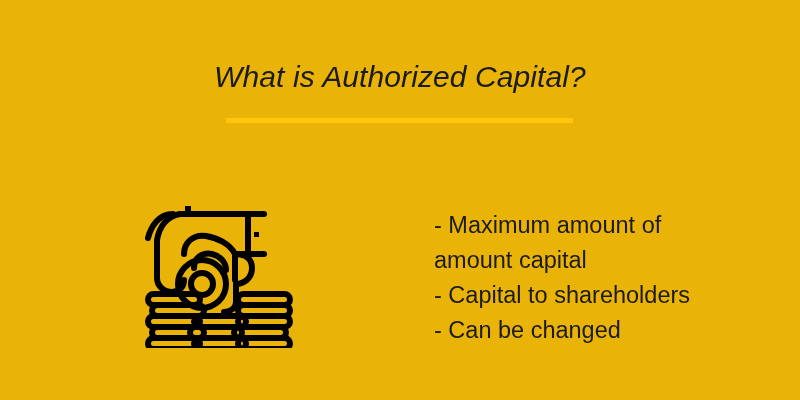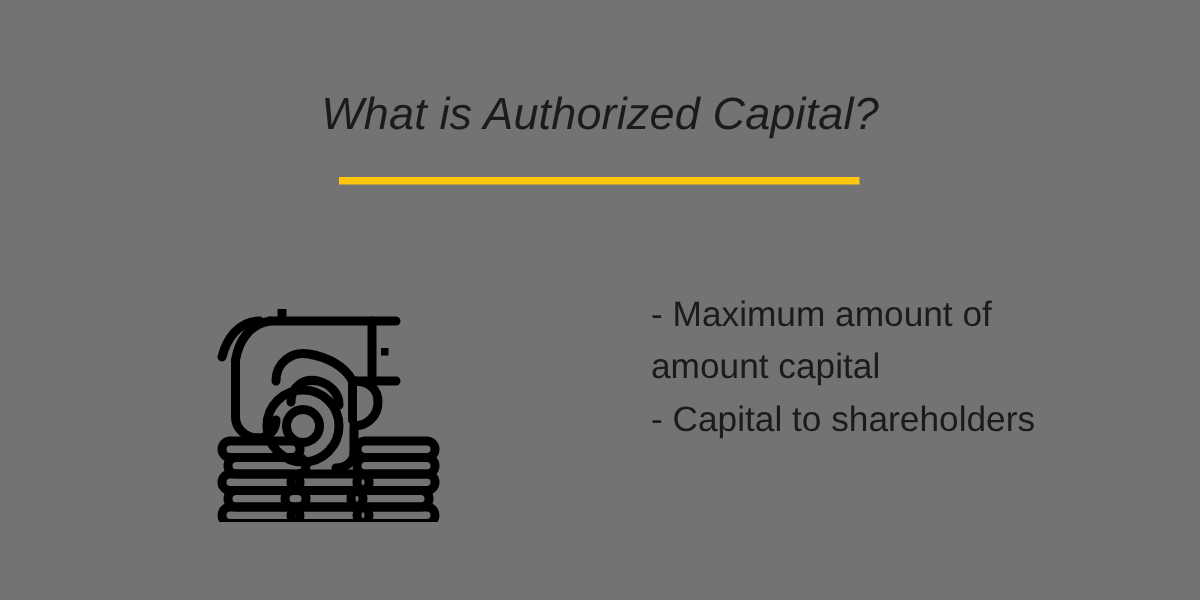--- a/index.html
+++ b/index.html
@@ -11,21 +11,21 @@
     width: 800px;
     height: 400px;
     background: #ffffff;
     font-family: "Liberation Sans", "DejaVu Sans", sans-serif;
     overflow: hidden;
   }
   .slide {
     position: relative;
     width: 800px;
     height: 400px;
-    background: #737373;
+    background: #eab308;
   }
 
   
   .title-block {
     position: absolute;
     left: 0;
     top: 58px;
     width: 800px;
     text-align: center;
   }
@@ -60,21 +60,21 @@
   .icon-wrap svg {
     display: block;
     width: 152px;
     height: 152px;
   }
 
   
   .bullets {
     position: absolute;
     left: 434px;
-    top: 192px;
+    top: 208px;
     width: 330px;
   }
   .bullet-line {
     display: block;
     font-family: "Liberation Sans", "DejaVu Sans", sans-serif;
     font-size: 23.5px;
     font-weight: 400;
     color: #1b1b1b;
     line-height: 35px;
     white-space: nowrap;
@@ -128,15 +128,16 @@
       <rect x="96" y="120" width="52" height="11" rx="5.5"></rect>
       <rect x="92" y="131" width="52" height="11" rx="5.5"></rect>
       <rect x="96" y="142" width="52" height="11" rx="5.5"></rect>
     </svg>
   </div>
 
   <div class="bullets">
     <span class="bullet-line">- Maximum amount of</span>
     <span class="bullet-line">amount capital</span>
     <span class="bullet-line">- Capital to shareholders</span>
+    <span class="bullet-line">- Can be changed</span>
   </div>
 
 </div>
 
 </body></html>

